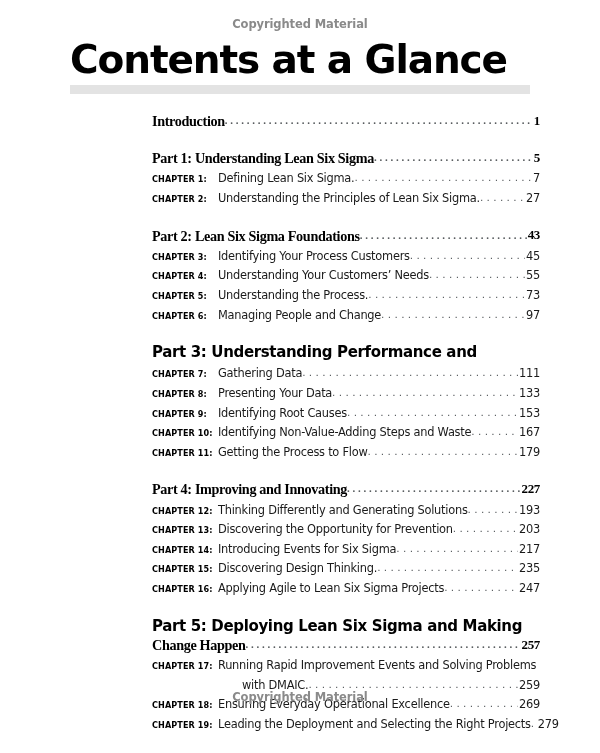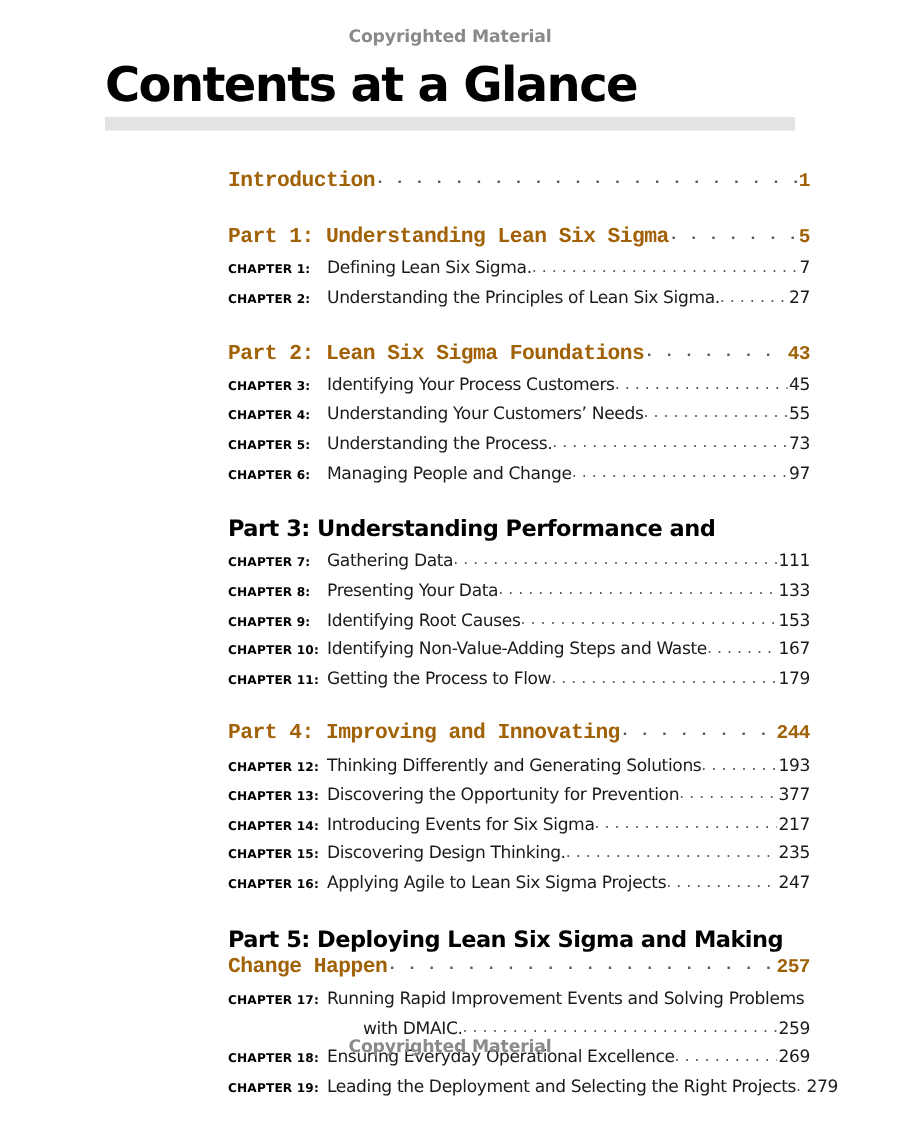--- a/index.html
+++ b/index.html
@@ -40,21 +40,21 @@
 
   
   .title-block {
     position: absolute;
     left: 70px;
     top: 40px;
     width: 462px;
   }
   .page-title {
     font-family: "DejaVu Sans", sans-serif;
-    font-size: 32px;
+    font-size: 39px;
     font-weight: bold;
     letter-spacing: -1.1px;
     color: #000000;
     line-height: 1.0;
     margin: 0;
     white-space: nowrap;
   }
   .title-rule {
     margin-top: 6px;
     width: 460px;
@@ -93,26 +93,27 @@
     font-size: 11px;
   }
   .row .pagenum {
     flex: 0 0 auto;
     text-align: right;
     white-space: nowrap;
   }
 
   
   .part-row {
-    font-family: Liberation Mono, monospace;
+    font-family: Liberation Serif, serif;
     font-size: 14.2px;
     font-weight: bold;
-    color: #a16207;
+    color: #000000;
     letter-spacing: -0.35px;
     line-height: 1.28;
+    align-items: center;
   }
   .part-row .label { flex: 0 0 auto; white-space: nowrap; }
   .part-row .pagenum { font-size: 13px; font-weight: bold; padding-left: 1px; }
   .part-row .leader::before { font-size: 11px; position: relative; top: -1px; }
 
   
   .part-two-line .first-line {
     font-family: "DejaVu Sans", sans-serif;
     font-size: 15px;
     font-weight: bold;
@@ -286,34 +287,34 @@
       </div>
     </div>
 
     <div class="group-gap"></div>
 
     <div class="toc-group">
       <div class="part-block">
         <div class="row part-row">
           <span class="label">Part 4: Improving and Innovating</span>
           <span class="leader"></span>
-          <span class="pagenum">244</span>
+          <span class="pagenum">227</span>
         </div>
       </div>
       <div class="row ch-row">
         <span class="chlabel">CHAPTER 12:</span>
         <span class="chtitle">Thinking Differently and Generating Solutions</span>
         <span class="leader"></span>
         <span class="pagenum">193</span>
       </div>
       <div class="row ch-row">
         <span class="chlabel">CHAPTER 13:</span>
         <span class="chtitle">Discovering the Opportunity for Prevention</span>
         <span class="leader"></span>
-        <span class="pagenum">377</span>
+        <span class="pagenum">203</span>
       </div>
       <div class="row ch-row">
         <span class="chlabel">CHAPTER 14:</span>
         <span class="chtitle">Introducing Events for Six Sigma</span>
         <span class="leader"></span>
         <span class="pagenum">217</span>
       </div>
       <div class="row ch-row">
         <span class="chlabel">CHAPTER 15:</span>
         <span class="chtitle">Discovering Design Thinking.</span>

